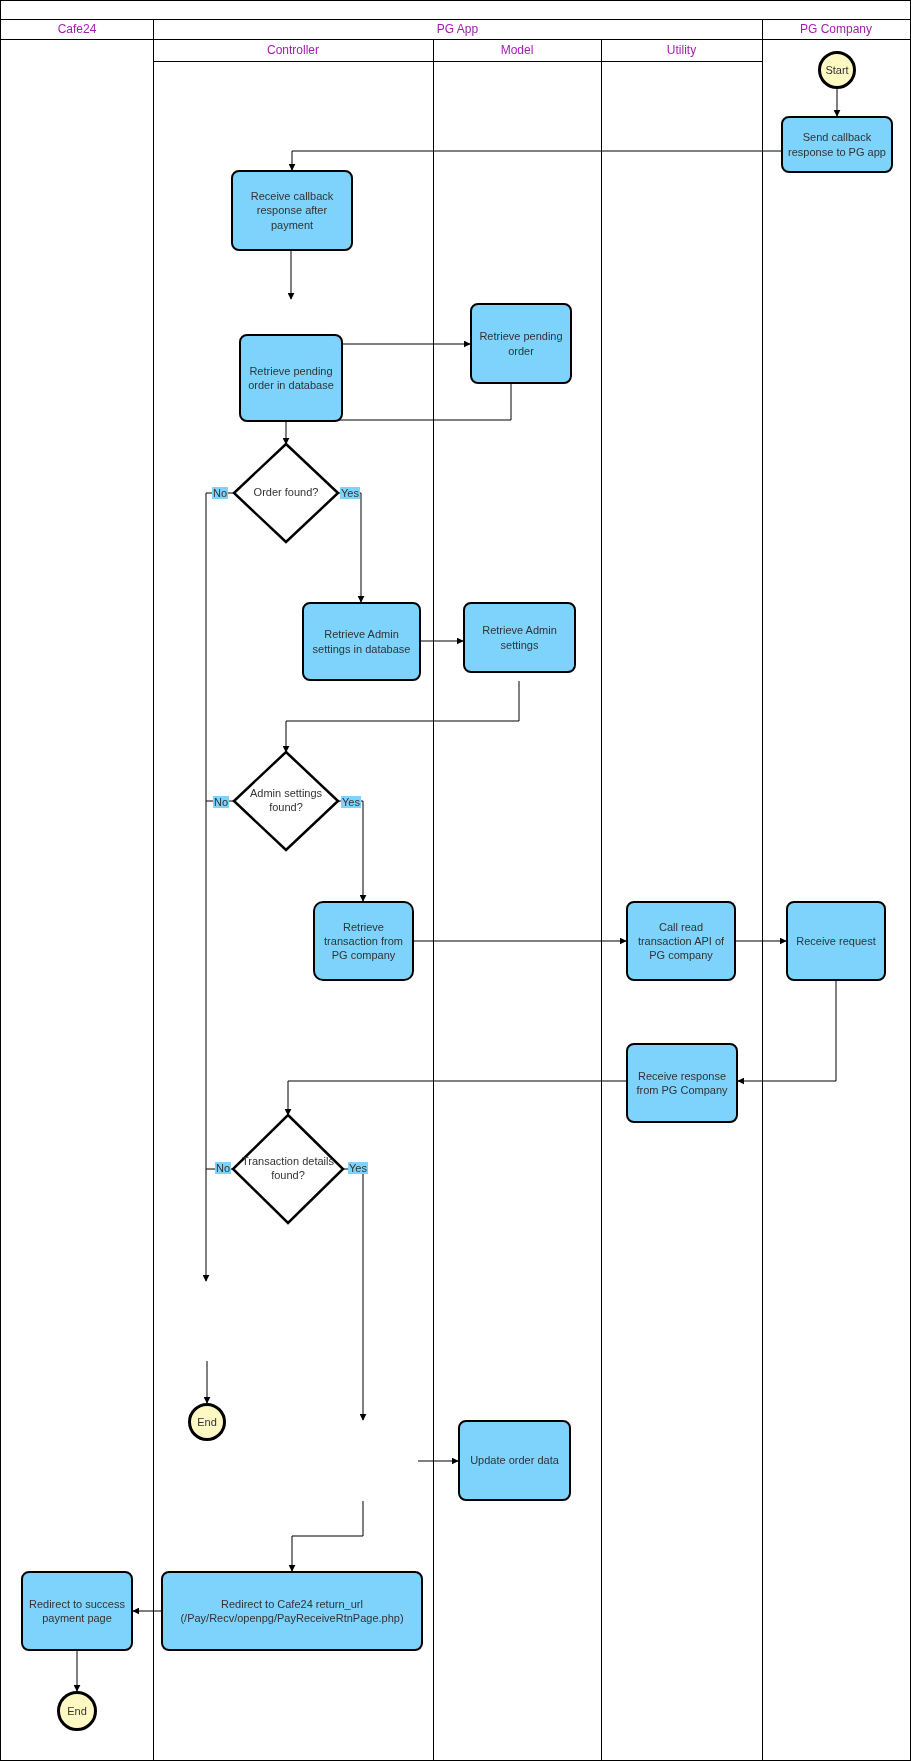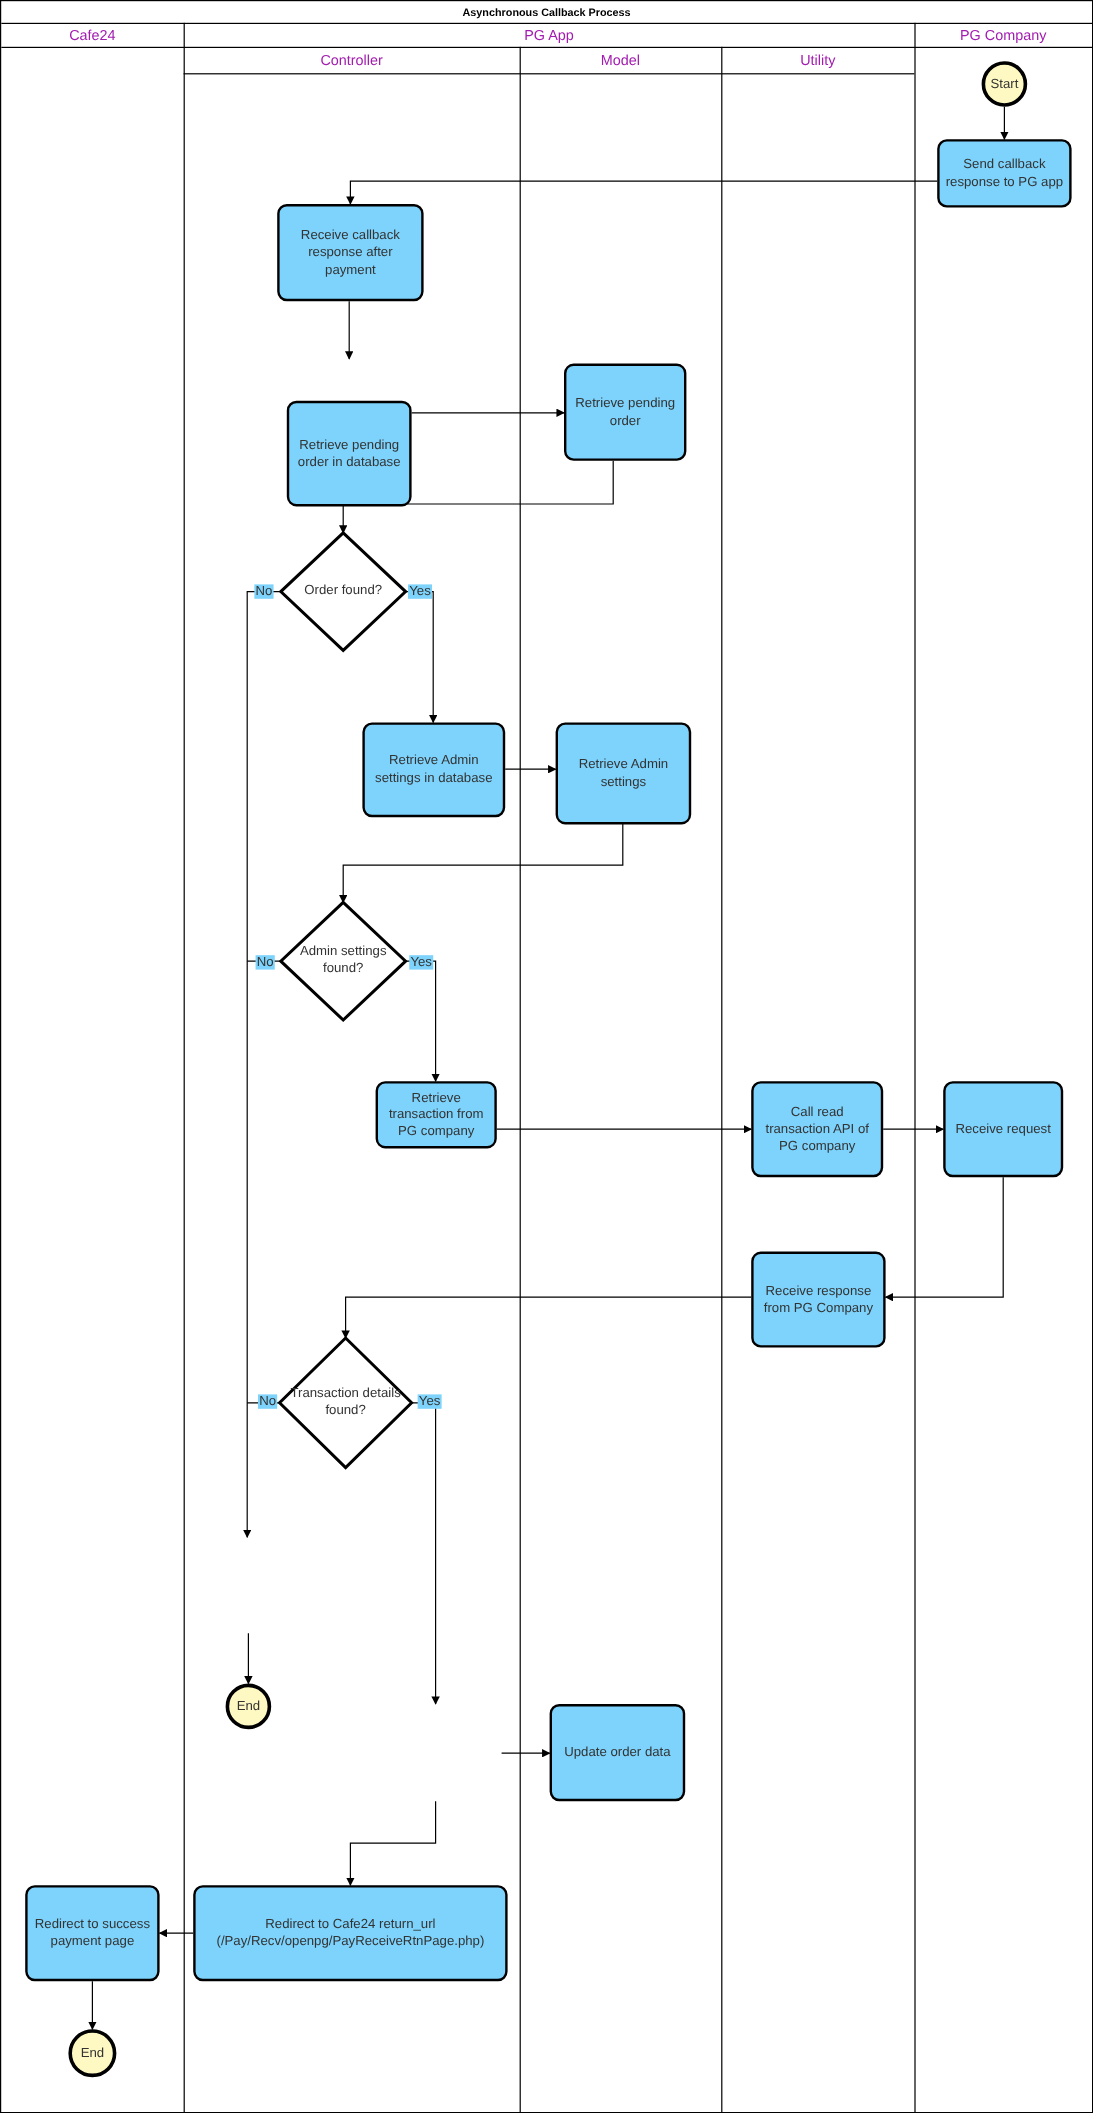--- a/index.html
+++ b/index.html
@@ -45,21 +45,20 @@
   .elabel {
     position:absolute; transform:translate(-50%,-50%);
     font-size:11px; background:#7dd3fc; padding:0 1px; white-space:nowrap;
   }
 </style>
 </head>
 <body>
 
 <div id="diagram">
 
-  <div class="title-row">Asynchronous Callback Process</div>
 
   <div class="hcell" style="left:0; top:18px; width:152px; height:20px;">Cafe24</div>
   <div class="hcell" style="left:152px; top:18px; width:609px; height:20px;">PG App</div>
   <div class="hcell" style="left:761px; top:18px; width:148px; height:20px;">PG Company</div>
 
   <div class="hcell" style="left:152px; top:38px; width:280px; height:22px;">Controller</div>
   <div class="hcell" style="left:432px; top:38px; width:168px; height:22px;">Model</div>
   <div class="hcell" style="left:600px; top:38px; width:161px; height:22px;">Utility</div>
 
   <div class="hline" style="left:0; top:18px; width:909px;"></div>
@@ -109,22 +108,22 @@
 
   <div class="terminal" style="left:817px; top:50px; width:38px; height:38px;">Start</div>
   <div class="terminal" style="left:187px; top:1402px; width:38px; height:38px;">End</div>
   <div class="terminal" style="left:56px; top:1690px; width:40px; height:40px;">End</div>
 
   <div class="node" style="left:780px; top:115px; width:112px; height:57px;">Send callback response to PG app</div>
   <div class="node" style="left:230px; top:169px; width:122px; height:81px;">Receive callback response after payment</div>
   <div class="node" style="left:238px; top:298px; width:104px; height:88px;margin-top:35px;">Retrieve pending order in database</div>
   <div class="node" style="left:469px; top:302px; width:102px; height:81px;">Retrieve pending order</div>
   <div class="node" style="left:301px; top:601px; width:119px; height:79px;">Retrieve Admin settings in database</div>
-  <div class="node" style="left:462px; top:601px; width:113px; height:85px;">Retrieve Admin settings</div>
-  <div class="node" style="left:312px; top:900px; width:101px; height:56px;">Retrieve transaction from PG company</div>
+  <div class="node" style="left:462px; top:601px; width:113px; height:71px;">Retrieve Admin settings</div>
+  <div class="node" style="left:312px; top:900px; width:101px; height:80px;border-radius:10px;">Retrieve transaction from PG company</div>
   <div class="node" style="left:625px; top:900px; width:110px; height:80px;">Call read transaction API of PG company</div>
   <div class="node" style="left:785px; top:900px; width:100px; height:80px;">Receive request</div>
   <div class="node" style="left:625px; top:1042px; width:112px; height:80px;">Receive response from PG Company</div>
   <div class="node" style="left:457px; top:1419px; width:113px; height:81px;">Update order data</div>
   <div class="node" style="left:160px; top:1570px; width:262px; height:80px;">Redirect to Cafe24 return_url (/Pay/Recv/openpg/PayReceiveRtnPage.php)</div>
   <div class="node" style="left:20px; top:1570px; width:112px; height:80px;">Redirect to success payment page</div>
 
   <div class="dtext" style="left:233px; top:472px; width:104px; height:40px;">Order found?</div>
   <div class="dtext" style="left:233px; top:776px; width:104px; height:48px;">Admin settings found?</div>
   <div class="dtext" style="left:235px; top:1144px; width:104px; height:48px;">Transaction details found?</div>

